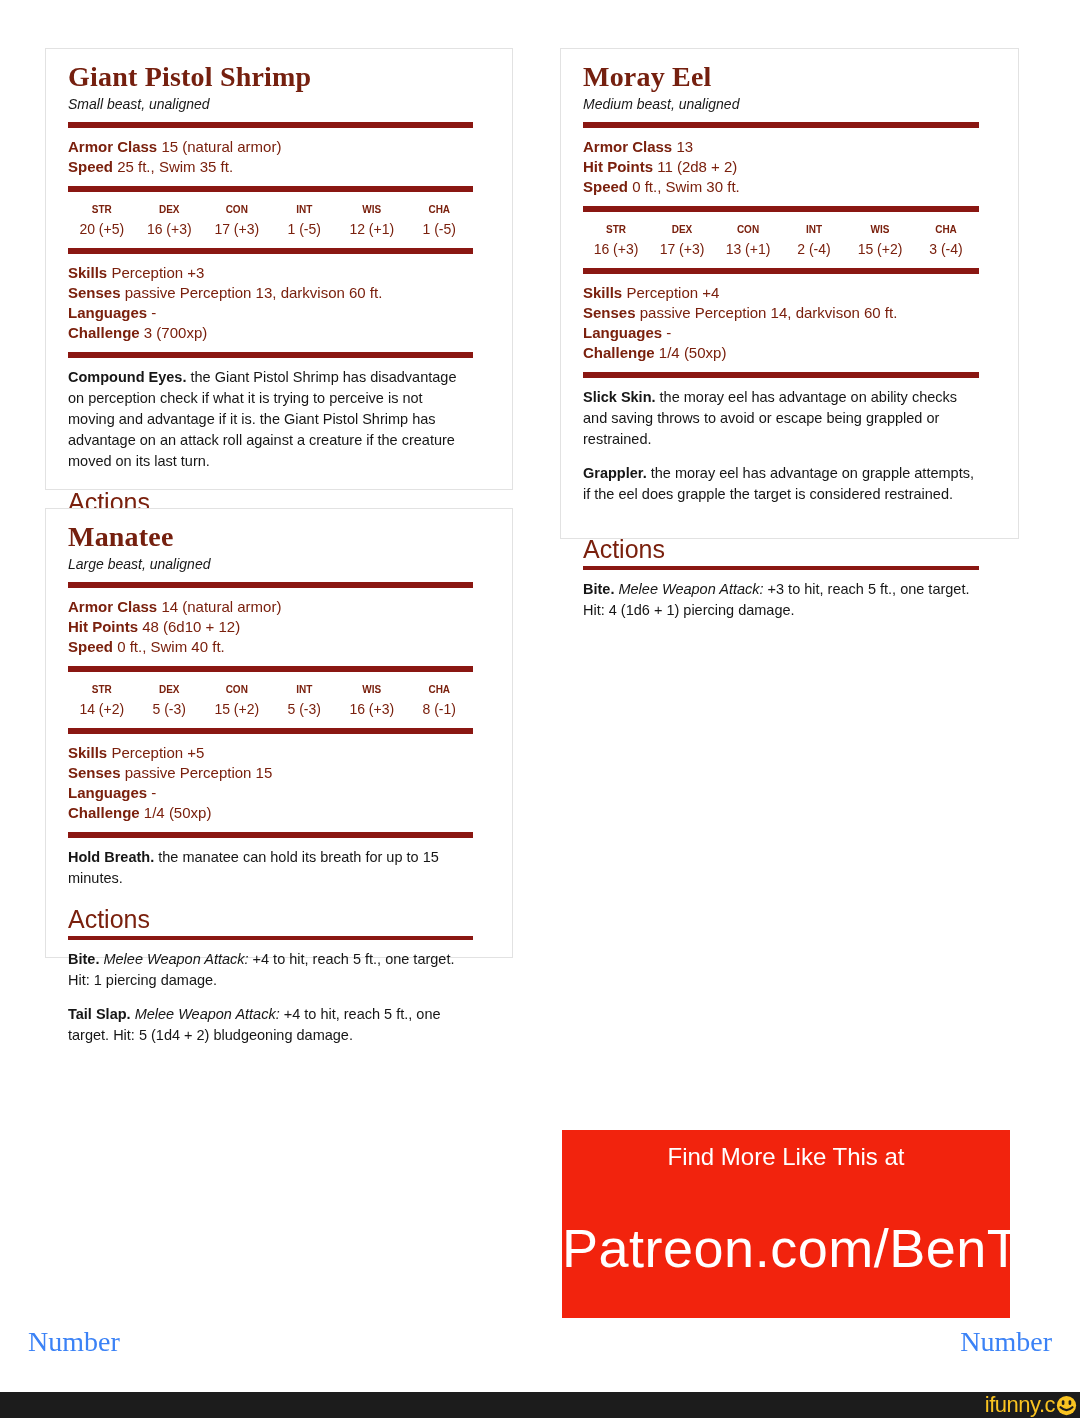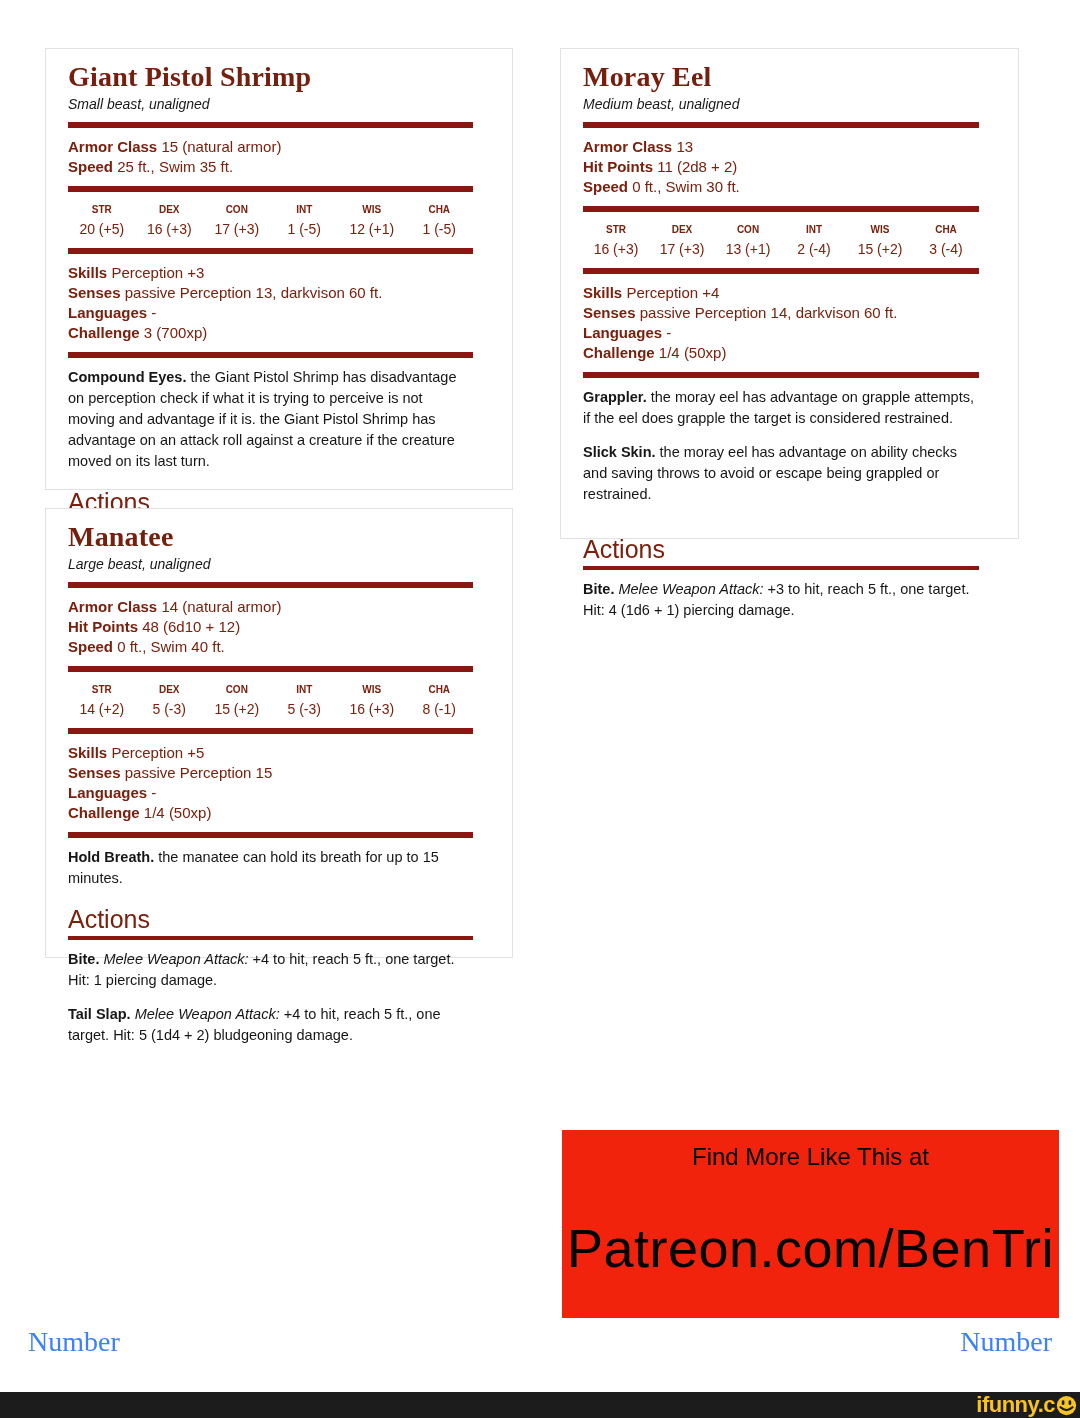--- a/index.html
+++ b/index.html
@@ -29,39 +29,39 @@
   .ab-h { font-weight:700; font-size:10px; line-height:18px; color:#7a200d; }
   .ab-v { font-size:14px; line-height:20px; color:#7a200d; }
   .trait { font-size:14.5px; line-height:21px; margin:0 0 13px 0; color:#161616; }
   .tname { font-weight:700; }
   .attack { font-style:italic; }
   .actions-h {
     font-size:25px; line-height:28px; font-weight:400; color:#7a200d;
     border-bottom:4px solid #8a1712; padding-bottom:3px; margin:16px 0 9px 0;
   }
   .banner {
-    position:absolute; left:562px; top:1130px; width:497px; height:188px;
-    background:#f2230d; color:#000000; text-align:center;
+    position:absolute; left:562px; top:1130px; width:448px; height:188px;
+    background:#f2230d; color:#ffffff; text-align:center;
   }
   .banner-line1 { font-size:24px; line-height:30px; margin-top:12px; }
   .banner-line2 { font-size:54px; line-height:60px; margin-top:46px; letter-spacing:0.5px; }
   .footer-number {
     position:absolute; top:1326px;
     font-family:"Liberation Serif", serif; font-size:28px; color:#3b82f6;
   }
   .footer-number.left { left:28px; }
   .footer-number.right { right:28px; }
   .bottom-bar {
     position:absolute; left:0; bottom:0; width:1080px; height:26px;
     background:#1c1c1c;
   }
   .ifunny {
     position:absolute; right:3px; top:50%; transform:translateY(-50%);
     display:flex; align-items:center; gap:0;
-    color:#f9c321; font-weight:700; font-size:22px; letter-spacing:-0.5px;
+    color:#f9c321; font-weight:400; font-size:22px; letter-spacing:-0.5px;
   }
   .ifunny svg { display:block; margin-left:1px; }
 </style>
 </head>
 <body>
 
 <div class="page">
 
   <section class="card" style="left:45px; top:48px; width:468px; height:442px;">
     <h1 class="m-name">Giant Pistol Shrimp</h1>
@@ -140,22 +140,22 @@
           <div class="ab-h">CHA</div>
           <div class="ab-v">3 (-4)</div>
         </div>
     </div>
     <div class="rule"></div>
     <div class="statline"><span class="b">Skills</span> <span>Perception +4</span></div>
     <div class="statline"><span class="b">Senses</span> <span>passive Perception 14, darkvison 60 ft.</span></div>
     <div class="statline"><span class="b">Languages</span> <span>-</span></div>
     <div class="statline"><span class="b">Challenge</span> <span>1/4 (50xp)</span></div>
     <div class="rule"></div>
+    <p class="trait" style="margin-top:4px;"><span class="tname">Slick Skin.</span> <span>the moray eel has advantage on ability checks and saving throws to avoid or escape being grappled or restrained.</span></p>
     <p class="trait"><span class="tname">Grappler.</span> <span>the moray eel has advantage on grapple attempts, if the eel does grapple the target is considered restrained.</span></p>
-    <p class="trait" style="margin-top:4px;"><span class="tname">Slick Skin.</span> <span>the moray eel has advantage on ability checks and saving throws to avoid or escape being grappled or restrained.</span></p>
     <h2 class="actions-h" style="margin-top:30px;">Actions</h2>
     <p class="trait"><span class="tname">Bite.</span> <span class="attack">Melee Weapon Attack:</span> <span>+3 to hit, reach 5 ft., one target. Hit: 4 (1d6 + 1) piercing damage.</span></p>
   </section>
 
   <section class="card" style="left:45px; top:508px; width:468px; height:450px;">
     <h1 class="m-name">Manatee</h1>
     <p class="m-meta">Large beast, unaligned</p>
     <div class="rule"></div>
     <div class="statline"><span class="b">Armor Class</span> <span>14 (natural armor)</span></div>
     <div class="statline"><span class="b">Hit Points</span> <span>48 (6d10 + 12)</span></div>

